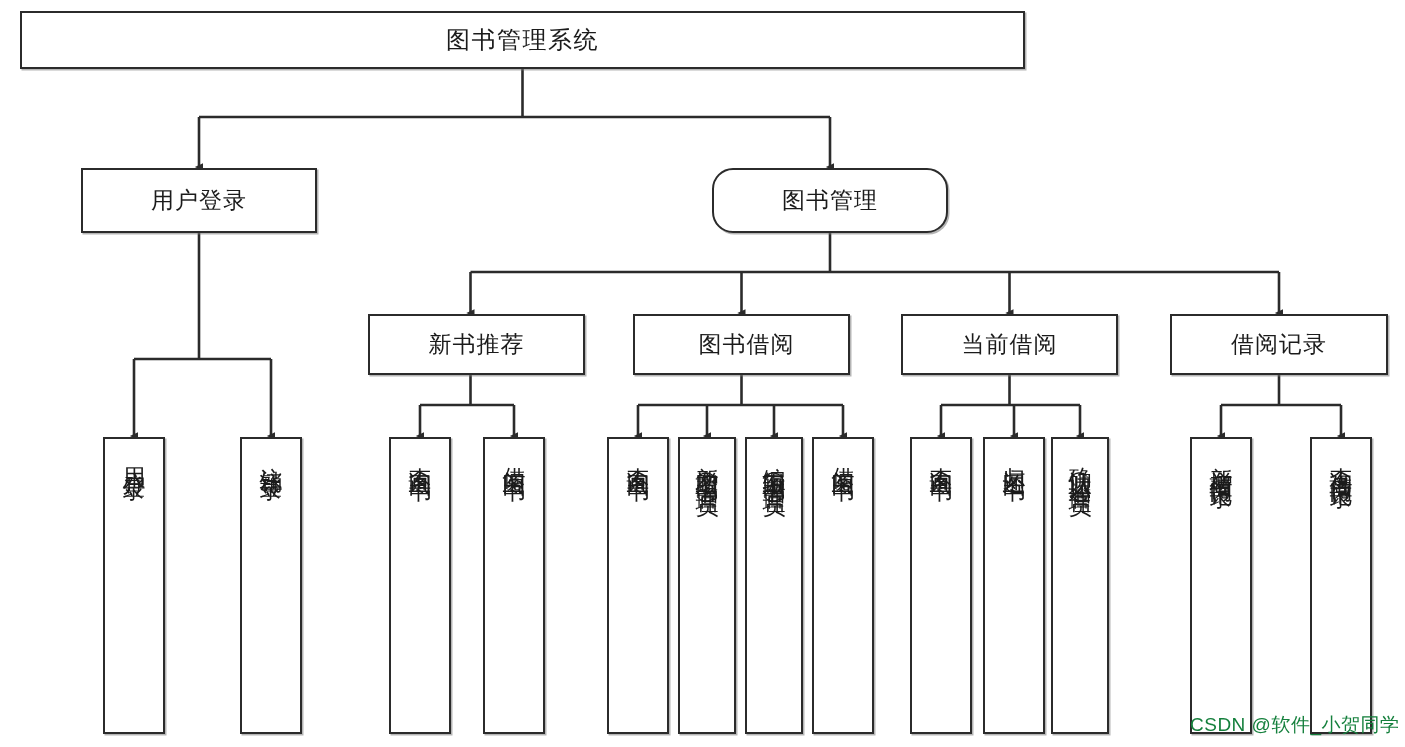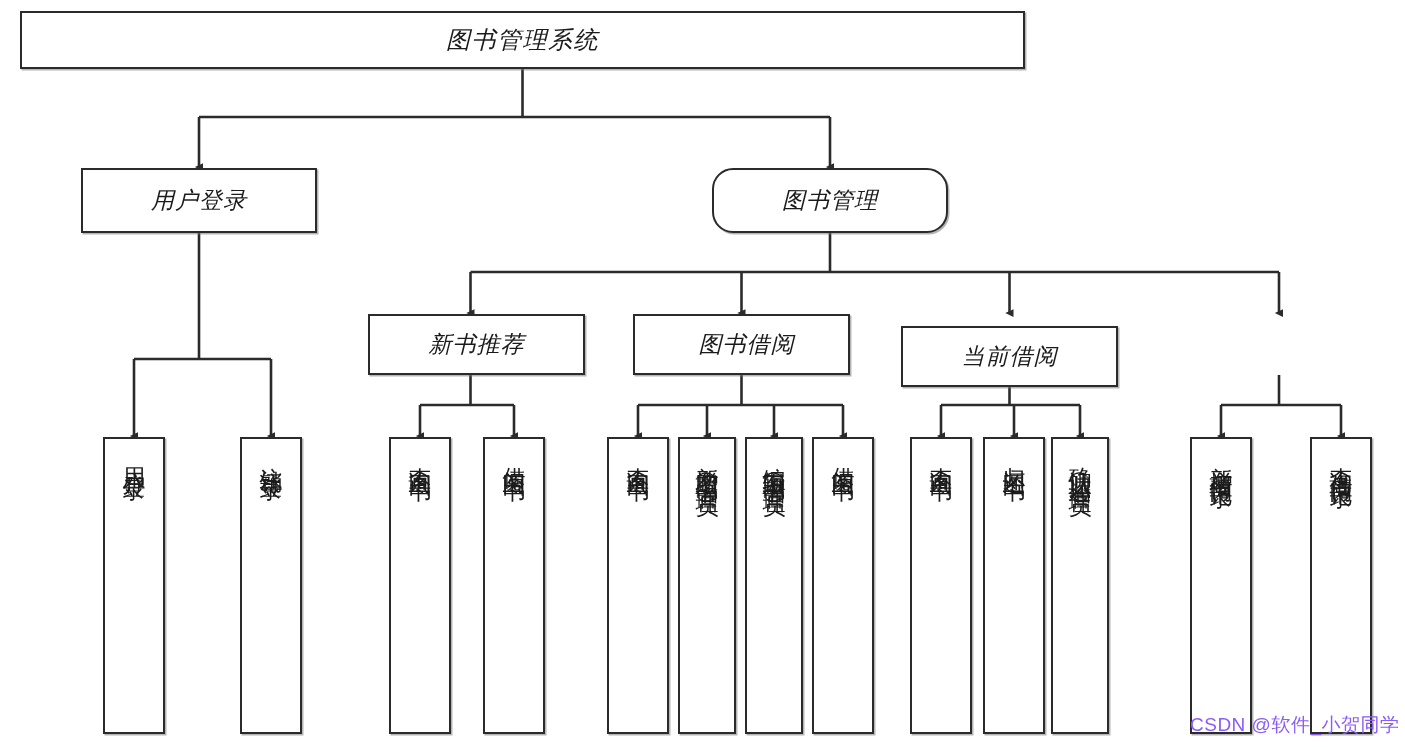--- a/index.html
+++ b/index.html
@@ -40,21 +40,20 @@
   .node-label {
     display: block;
     text-align: center;
     line-height: 1.15;
     white-space: nowrap;
   }
   
   .node.horiz .node-label {
     font-size: 23px;
     letter-spacing: 1px;
-    font-style: italic;
   }
   .node.root .node-label {
     font-size: 24px;
     letter-spacing: 1.5px;
   }
   
   .node.vert {
     padding: 10px 0;
     align-items: flex-start;
   }
@@ -64,21 +63,21 @@
     font-size: 23px;
     letter-spacing: 4px;
     line-height: 1;
     margin: 0 auto;
   }
   .watermark {
     position: absolute;
     left: 1190px;
     top: 712px;
     font-size: 19px;
-    color: #8b5cf6;
+    color: #15803d;
     white-space: nowrap;
     letter-spacing: 0.5px;
   }
 </style>
 </head>
 <body>
 
 <div id="diagram-root">
 
   <svg id="edge-layer" viewBox="0 0 1405 747" width="1405" height="747" xmlns="http://www.w3.org/2000/svg">
@@ -134,22 +133,25 @@
   <div class="node horiz" style="left: 712px; top: 168px; width: 236px; height: 65px; border-radius: 21px;">
     <span class="node-label">图书管理</span>
   </div>
 
   <div class="node horiz" style="left: 368px; top: 314px; width: 217px; height: 61px;">
     <span class="node-label">新书推荐</span>
   </div>
   <div class="node horiz" style="left: 633px; top: 314px; width: 217px; height: 61px; padding-left: 10px;">
     <span class="node-label">图书借阅</span>
   </div>
-  <div class="node horiz" style="left: 901px; top: 326px; width: 217px; height: 61px;">
+  <div class="node horiz" style="left: 901px; top: 314px; width: 217px; height: 61px;">
     <span class="node-label">当前借阅</span>
+  </div>
+  <div class="node horiz" style="left: 1170px; top: 314px; width: 218px; height: 61px;">
+    <span class="node-label">借阅记录</span>
   </div>
 
   <div class="node vert" style="left: 103px; top: 437px; width: 62px; height: 297px;">
     <span class="node-label">用户登录</span>
   </div>
   <div class="node vert" style="left: 240px; top: 437px; width: 62px; height: 297px;">
     <span class="node-label">注销登录</span>
   </div>
   <div class="node vert" style="left: 389px; top: 437px; width: 62px; height: 297px;">
     <span class="node-label">查询图书</span>

